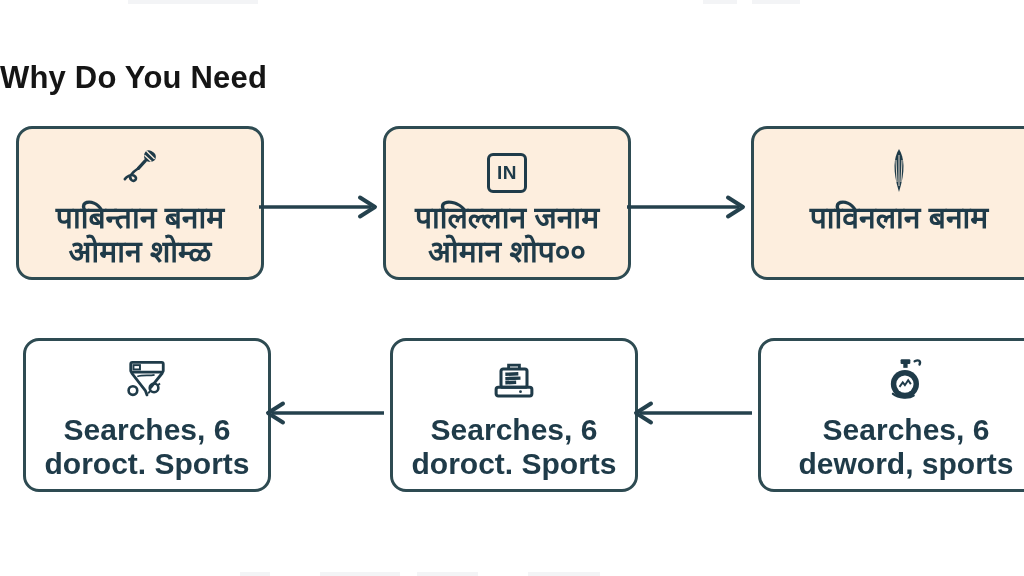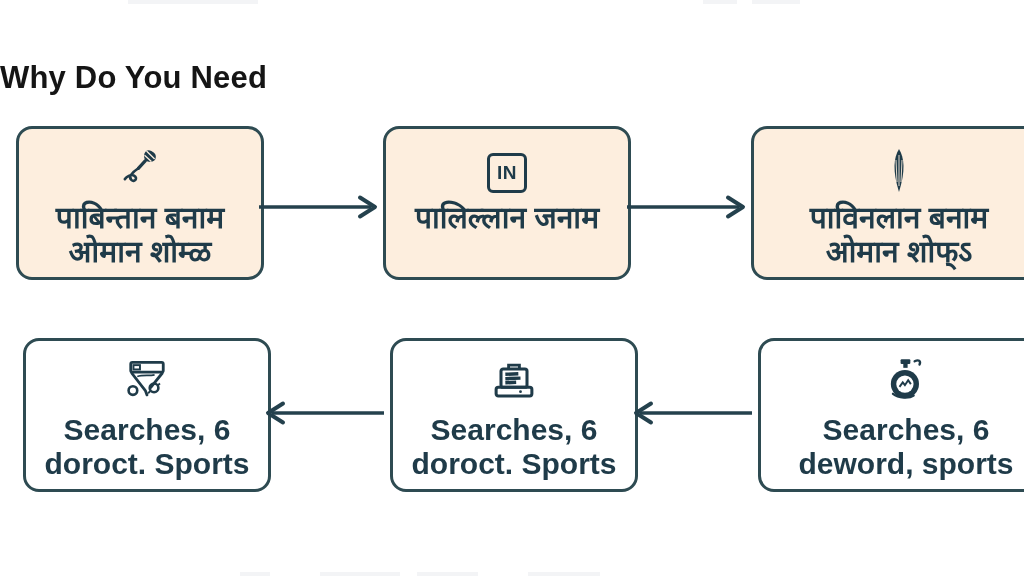--- a/index.html
+++ b/index.html
@@ -66,33 +66,33 @@
     </div>
     <div class="box-text">पाबिन्तान बनाम</div>
     <div class="box-text">ओमान शोम्ळ</div>
   </div>
 
   <div class="box top r1 c2">
     <div class="icon-slot">
       <span class="badge">IN</span>
     </div>
     <div class="box-text">पालिल्लान जनाम</div>
+    <div class="box-text">ओमान शोप००</div>
   </div>
 
   <div class="box top r1 c3">
     <div class="icon-slot">
       <span>
         <svg width="48" height="50" viewBox="0 0 48 50" fill="none">
           <path d="M24 3 C29.5 12 30.5 25 24 46 C17.5 25 18.5 12 24 3 Z" fill="#1f3b49"></path>
           <path d="M24 9 L24 40 M21 14 L22 36 M27 14 L26 36" stroke="#fdeede" stroke-width="0.9"></path>
         </svg>
       </span>
     </div>
     <div class="box-text">पाविनलान बनाम</div>
-    <div class="box-text">ओमान शोफ्ऽ</div>
   </div>
 
   <svg class="arrow" style="left:259px;top:192px;" viewBox="0 0 122 30">
     <line x1="0" y1="15" x2="112" y2="15" stroke="#24414d" stroke-width="3.5"></line>
     <polyline points="101,5.5 116,15 101,24.5" fill="none" stroke="#24414d" stroke-width="4" stroke-linecap="round" stroke-linejoin="round"></polyline>
   </svg>
   <svg class="arrow" style="left:627px;top:192px;" viewBox="0 0 122 30">
     <line x1="0" y1="15" x2="112" y2="15" stroke="#24414d" stroke-width="3.5"></line>
     <polyline points="101,5.5 116,15 101,24.5" fill="none" stroke="#24414d" stroke-width="4" stroke-linecap="round" stroke-linejoin="round"></polyline>
   </svg>

